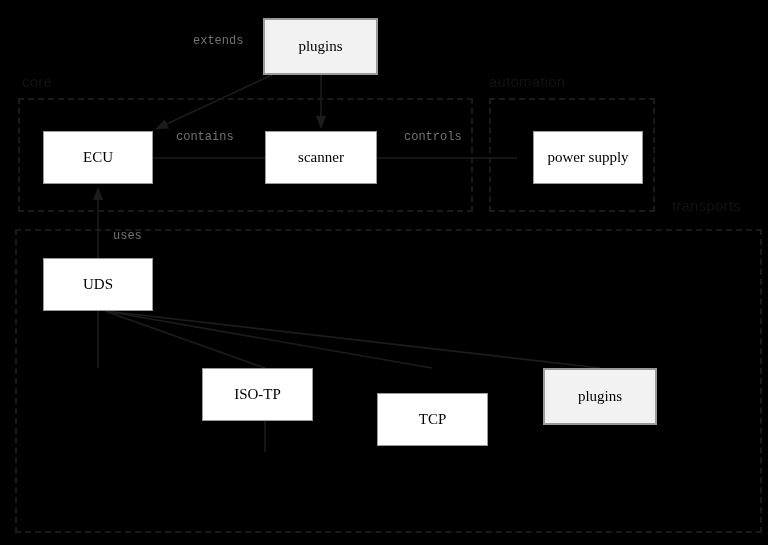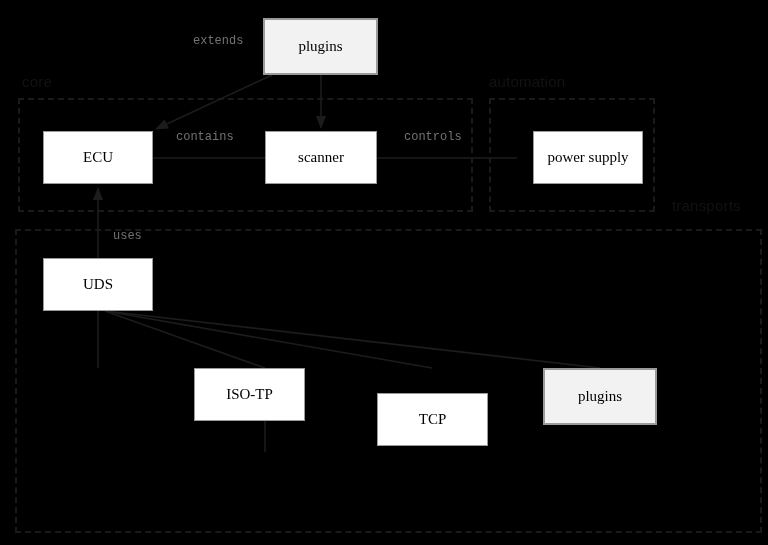--- a/index.html
+++ b/index.html
@@ -119,21 +119,21 @@
   </div>
   <div class="node" id="n-scanner" style="left: 265px; top: 131px; width: 112px; height: 53px;">
     <span>scanner</span>
   </div>
   <div class="node" id="n-power_supply" style="left: 533px; top: 131px; width: 110px; height: 53px;">
     <span>power supply</span>
   </div>
   <div class="node" id="n-uds" style="left: 43px; top: 258px; width: 110px; height: 53px;">
     <span>UDS</span>
   </div>
-  <div class="node" id="n-isotp" style="left: 194px; top: 368px; width: 111px; height: 53px;">
+  <div class="node" id="n-isotp" style="left: 202px; top: 368px; width: 111px; height: 53px;">
     <span>ISO-TP</span>
   </div>
   <div class="node" id="n-tcp" style="left: 377px; top: 368px; width: 111px; height: 53px; margin-top: 25px;">
     <span>TCP</span>
   </div>
   <div class="node plugin" id="n-plugins_bottom" style="left: 543px; top: 368px; width: 114px; height: 57px;">
     <span>plugins</span>
   </div>
 
   <div class="edge-label" id="el-extends" style="left: 193px; top: 34px;">extends</div>

